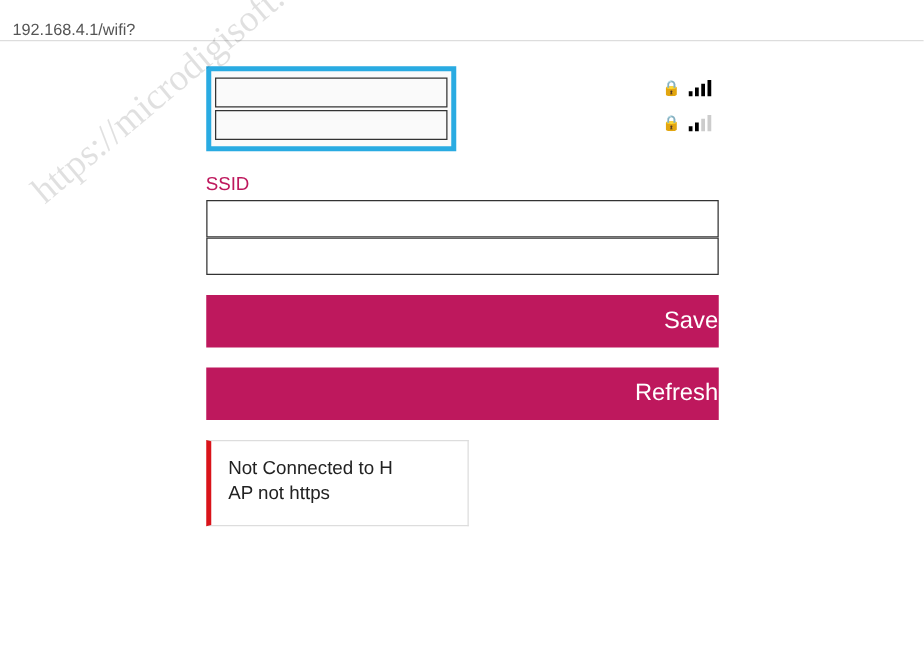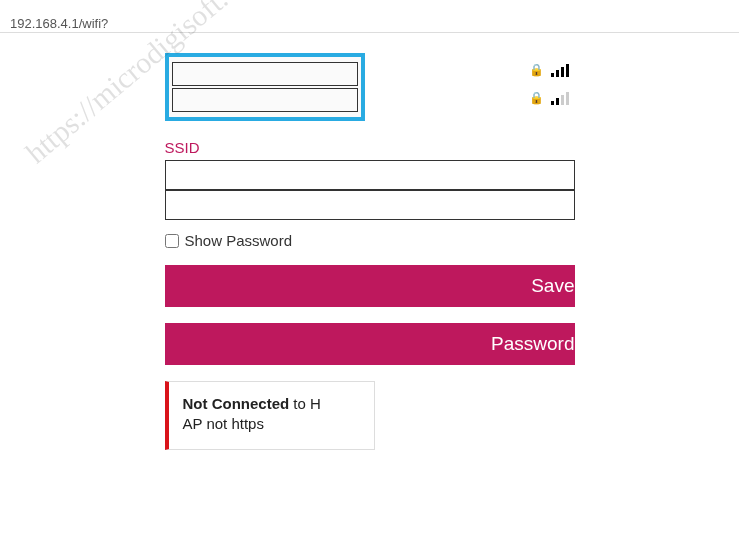--- a/index.html
+++ b/index.html
@@ -116,21 +116,21 @@
     .status-box {
       margin-top: 16px;
       border: 1px solid #ddd;
       border-left: 4px solid #d9131a;
       padding: 12px 14px 14px;
       font-size: 15px;
       color: #222;
       width: 210px;
       line-height: 1.35;
     }
-    .status-box .strong { font-weight: bold; }
+    .status-box .strong { font-weight: normal; }
     .watermark {
       position: absolute;
       top: 140px;
       left: 30px;
       transform: rotate(-40deg);
       transform-origin: left center;
       font-size: 30px;
       color: rgba(0,0,0,0.12);
       pointer-events: none;
       white-space: nowrap;
@@ -173,26 +173,22 @@
         </span>
       </div>
     </div>
   </div>
 
   <div class="field-label">SSID</div>
   <input class="text-input" type="text" value="" style="">
 
   <input class="text-input" type="password" value="" style="">
 
-  <label class="chk-row">
-    <input type="checkbox" style="">
-    <span>Show Password</span>
-  </label>
 
   <button class="btn">Save</button>
-  <button class="btn">Password</button>
+  <button class="btn">Refresh</button>
 
   <div class="status-box">
     <span class="strong">Not Connected</span><span> to H</span><br>
     <span>AP not https</span>
   </div>
 
 </div>
 
 </body></html>

